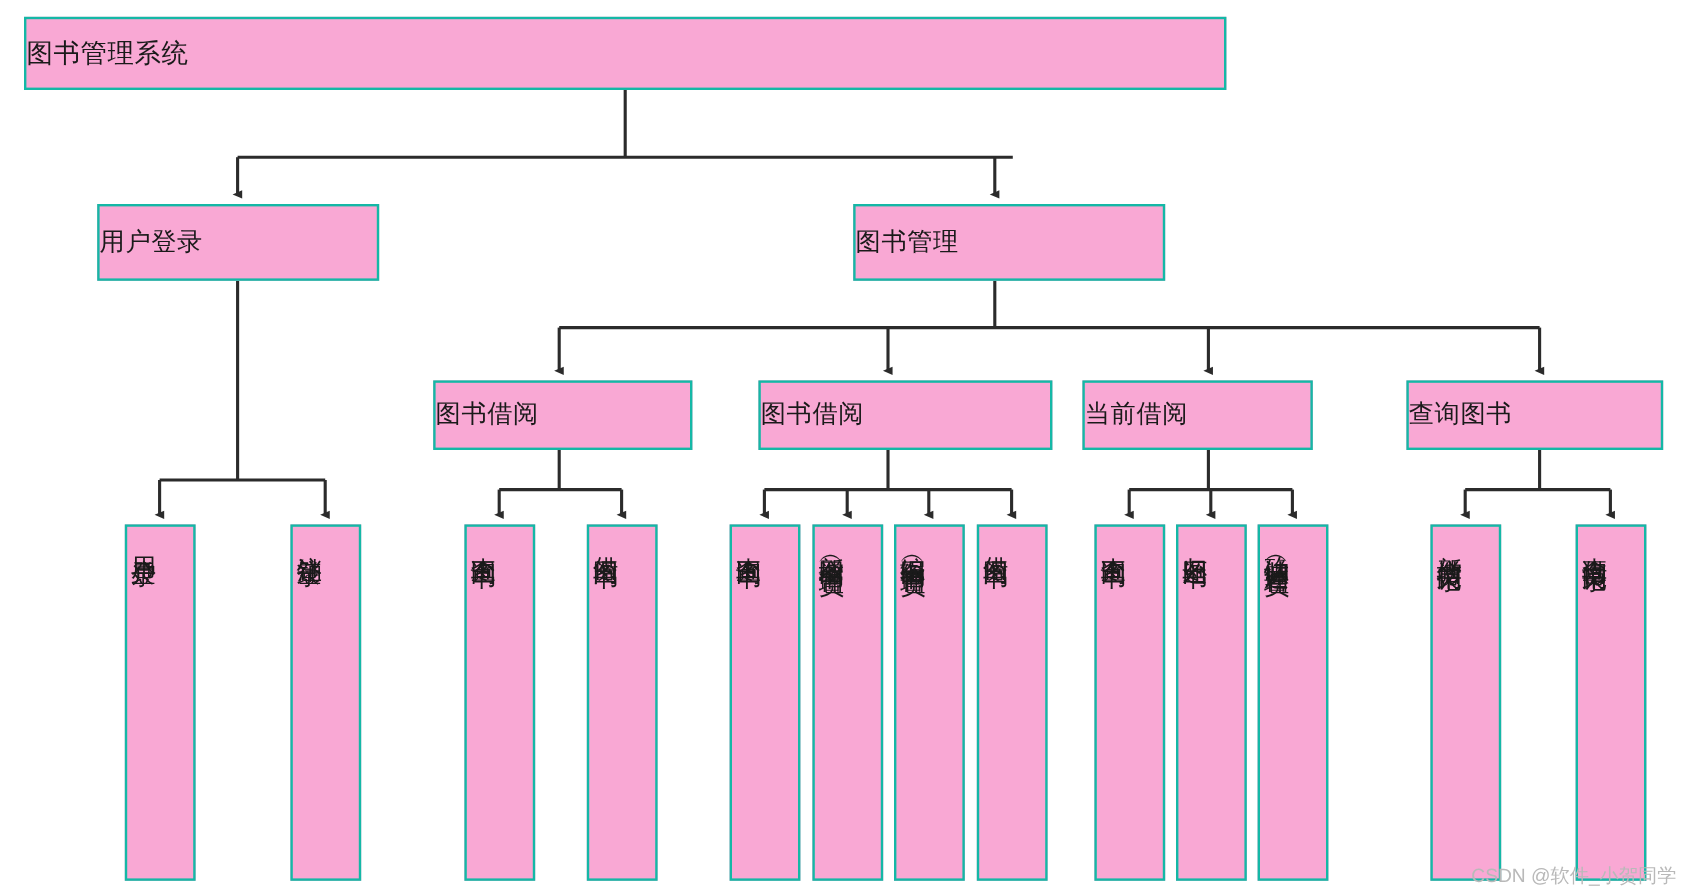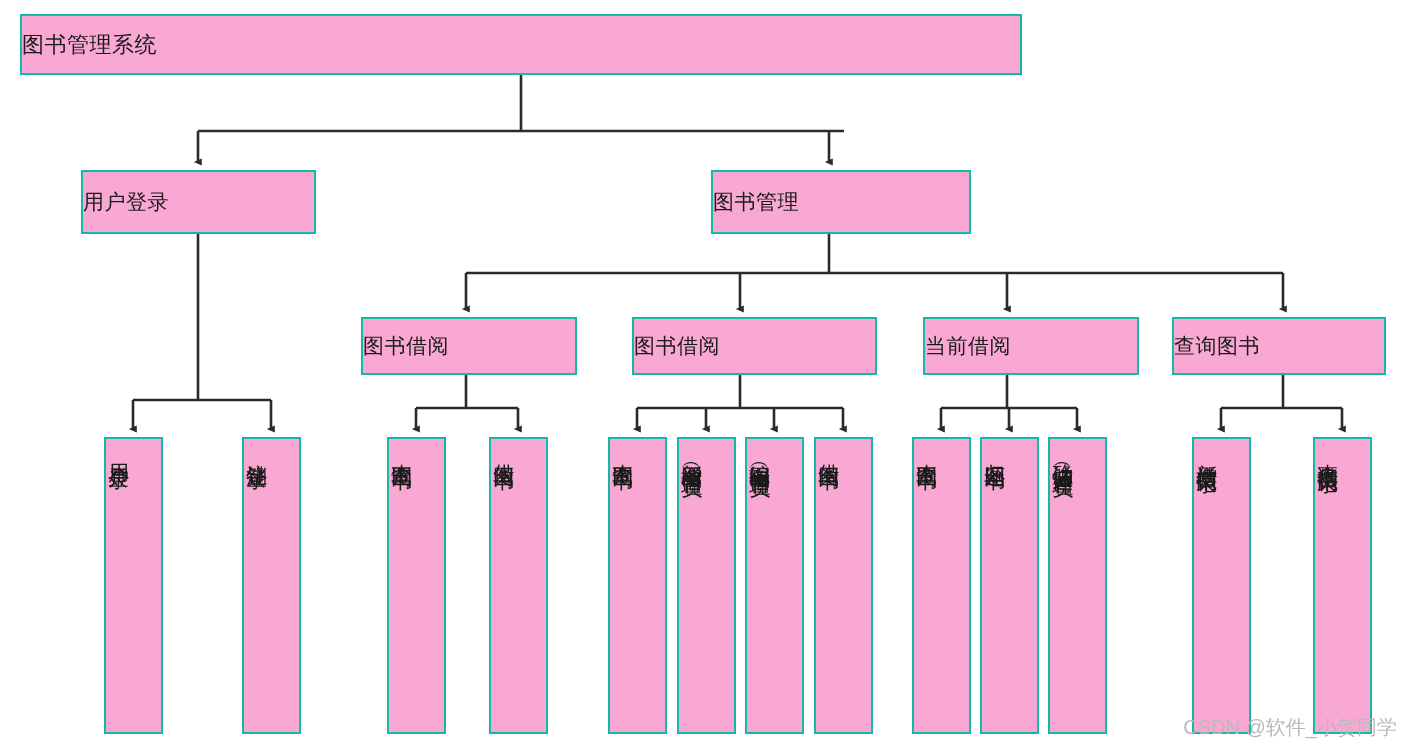--- a/index.html
+++ b/index.html
@@ -58,21 +58,21 @@
     text-orientation: upright;
     font-size: 21px;
     letter-spacing: 2px;
     height: auto;
   }
   .node.root .node-label { font-size: 22px; }
   .watermark {
     position: absolute;
     right: 8px;
     bottom: 6px;
-    font-size: 20px;
+    font-size: 16px;
     color: #b9b9b9;
     font-family: "Liberation Sans", "DejaVu Sans", sans-serif;
     white-space: nowrap;
     user-select: none;
   }
 </style>
 </head>
 <body>
 
 <div id="diagram-root">
@@ -140,21 +140,21 @@
   </div>
 
   <div class="node horizontal" style="left:361px; top:317px; width:216px; height:58px;">
     <span class="node-label">图书借阅</span>
   </div>
 
   <div class="node horizontal" style="left:632px; top:317px; width:245px; height:58px;">
     <span class="node-label">图书借阅</span>
   </div>
 
-  <div class="node horizontal" style="left:902px; top:317px; width:216px; height:58px;margin-left:21px;">
+  <div class="node horizontal" style="left:902px; top:317px; width:192px; height:58px;">
     <span class="node-label">当前借阅</span>
   </div>
 
   <div class="node horizontal" style="left:1172px; top:317px; width:214px; height:58px;">
     <span class="node-label">查询图书</span>
   </div>
 
   <div class="node vertical" style="left:104px; top:437px; width:59px; height:297px;">
     <span class="node-label">用户登录</span>
   </div>

